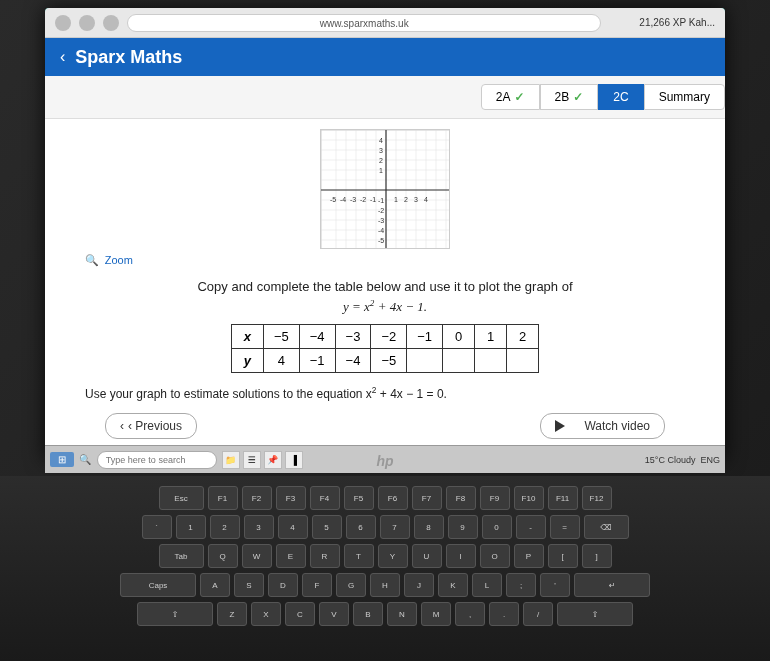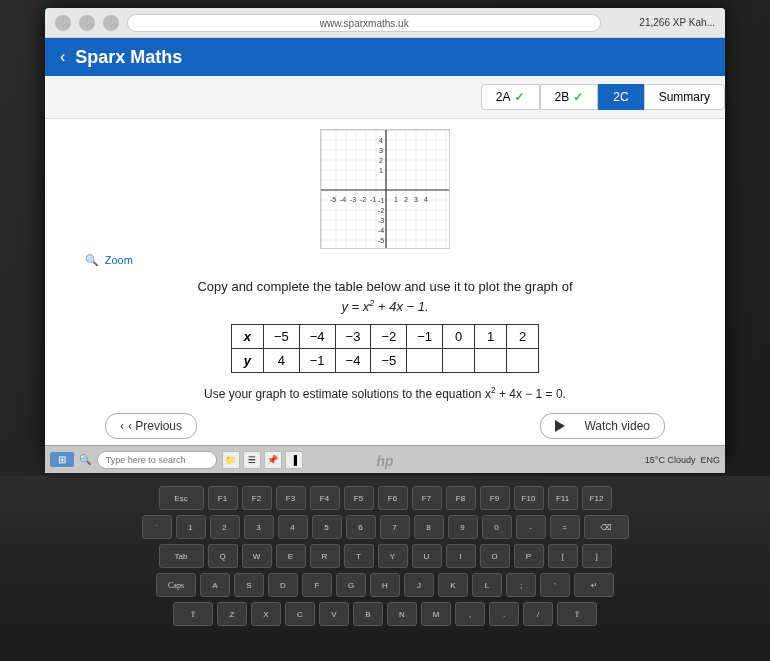--- a/index.html
+++ b/index.html
@@ -163,20 +163,21 @@
       text-align: center;
       font-size: 13px;
       color: #222;
       margin-bottom: 8px;
       line-height: 1.5;
     }
 
     .equation {
       font-style: italic;
       font-weight: 500;
+      font-family: Liberation Serif, serif;
     }
 
     
     .table-container {
       display: flex;
       justify-content: center;
       margin-bottom: 12px;
     }
 
     table {
@@ -192,21 +193,21 @@
     }
 
     table td.label-cell {
       font-style: italic;
       font-weight: 600;
       padding: 4px 8px;
     }
 
     
     .sub-question {
-      text-align: center;
+      text-align: left;
       font-size: 12px;
       color: #222;
       margin-bottom: 12px;
     }
 
     
     .bottom-buttons {
       display: flex;
       justify-content: space-between;
       align-items: center;
@@ -340,21 +341,21 @@
       font-size: 8px;
       width: 30px;
       height: 24px;
       display: flex;
       align-items: center;
       justify-content: center;
       cursor: pointer;
     }
 
     .kb-key.wide { width: 45px; }
-    .kb-key.wider { width: 40px; font-family: Liberation Serif, serif; }
+    .kb-key.wider { width: 76px; }
 
     
     .hp-logo {
       position: absolute;
       bottom: 192px;
       left: 50%;
       transform: translateX(-50%);
       color: #999;
       font-size: 14px;
       font-style: italic;

